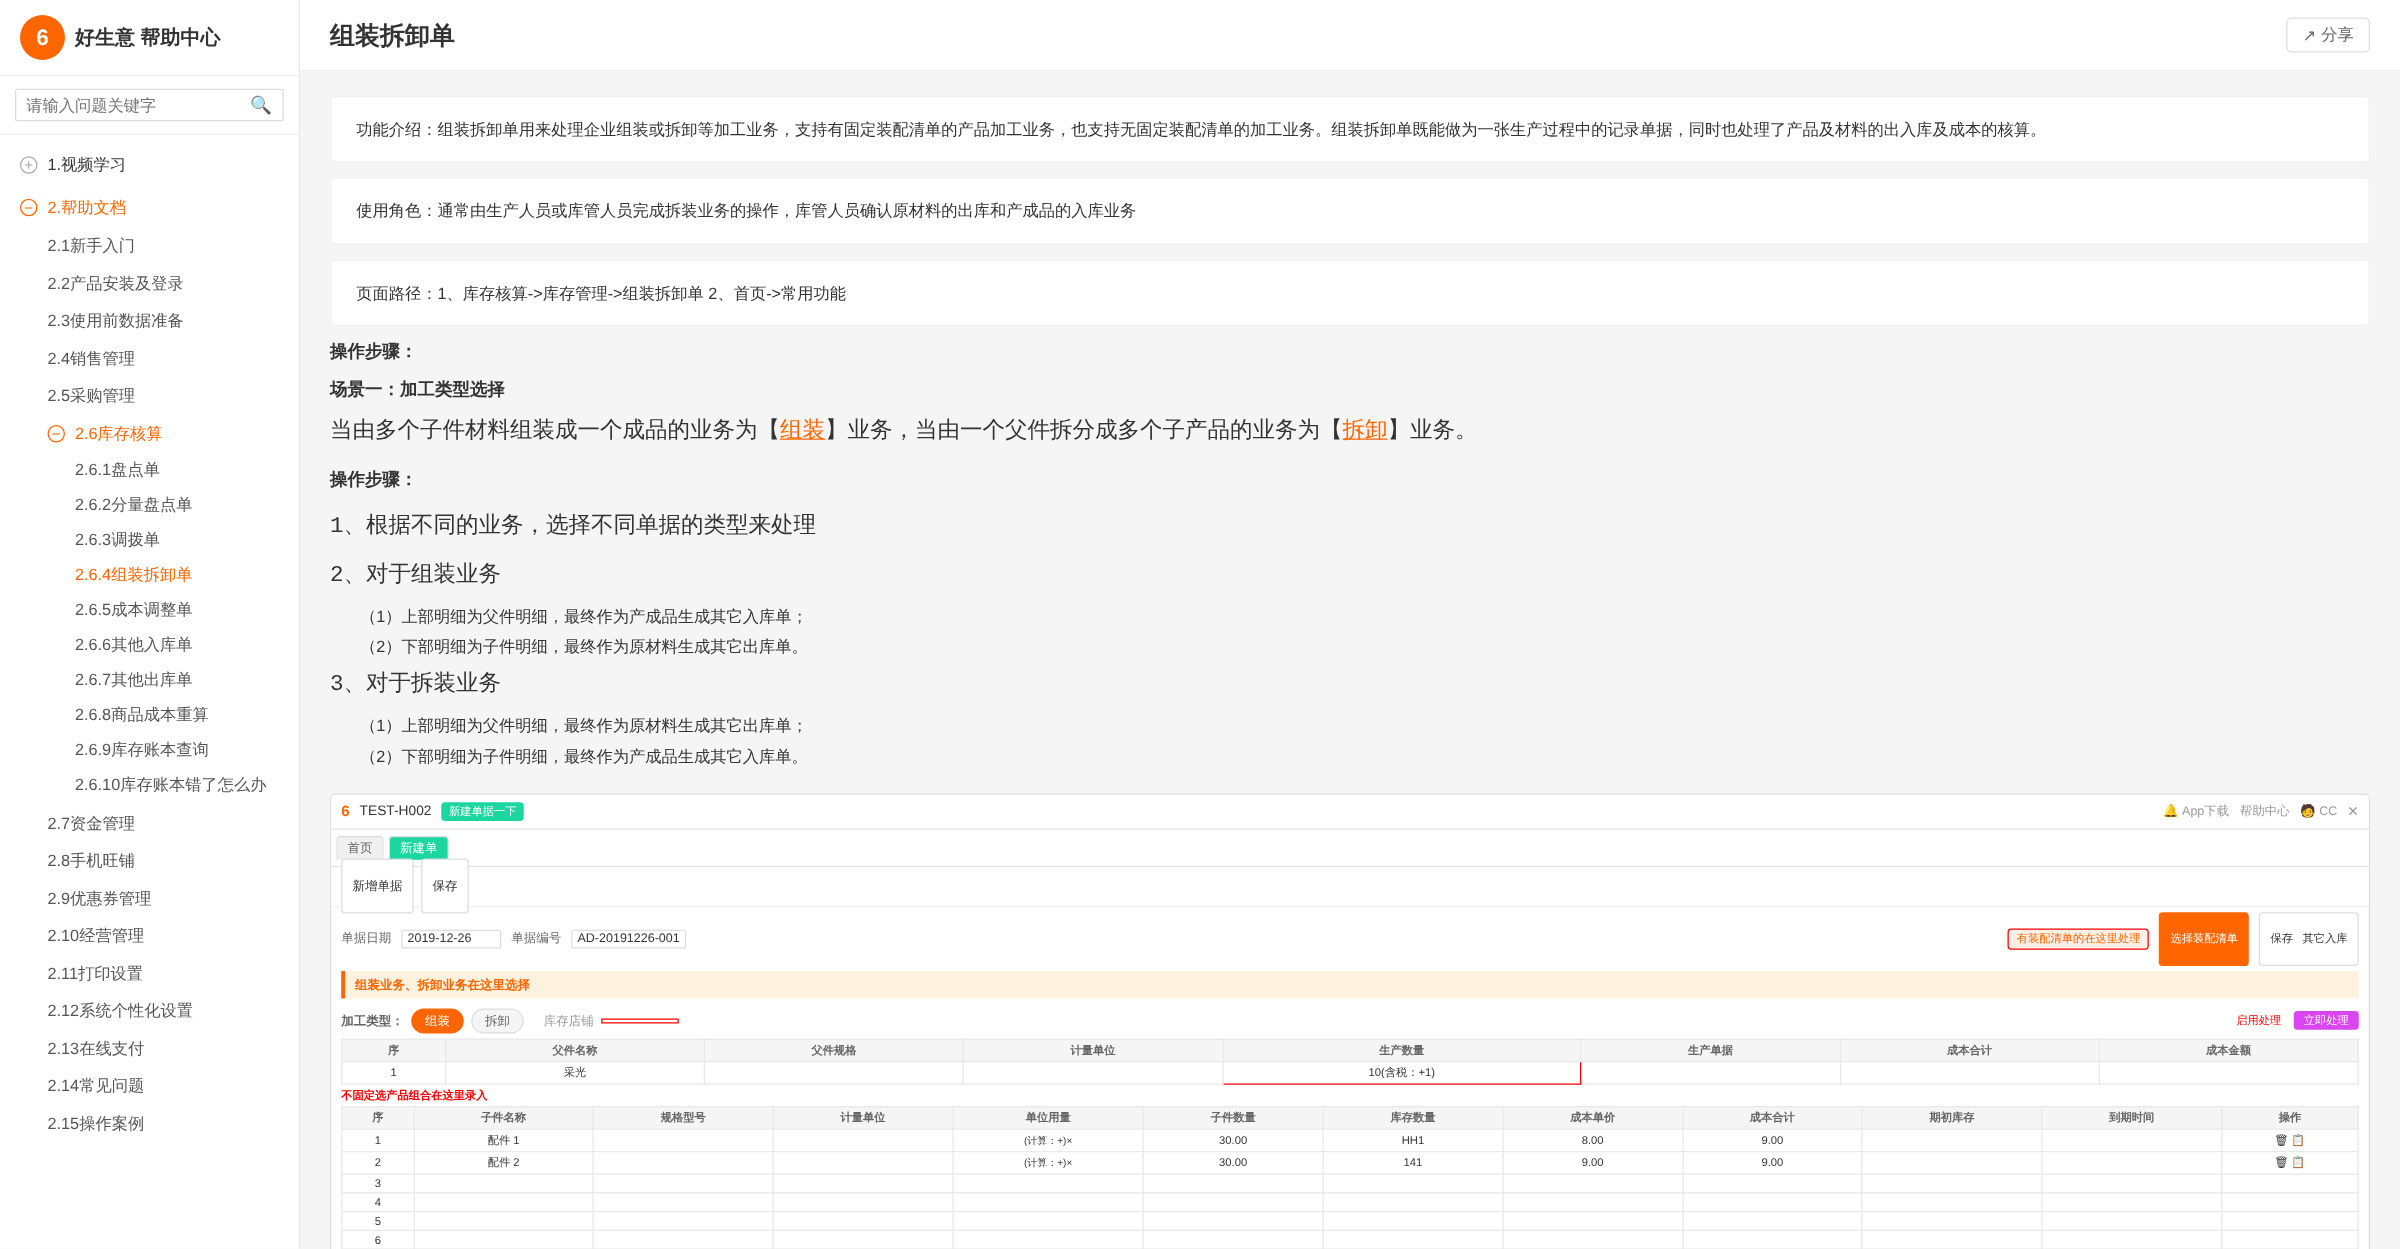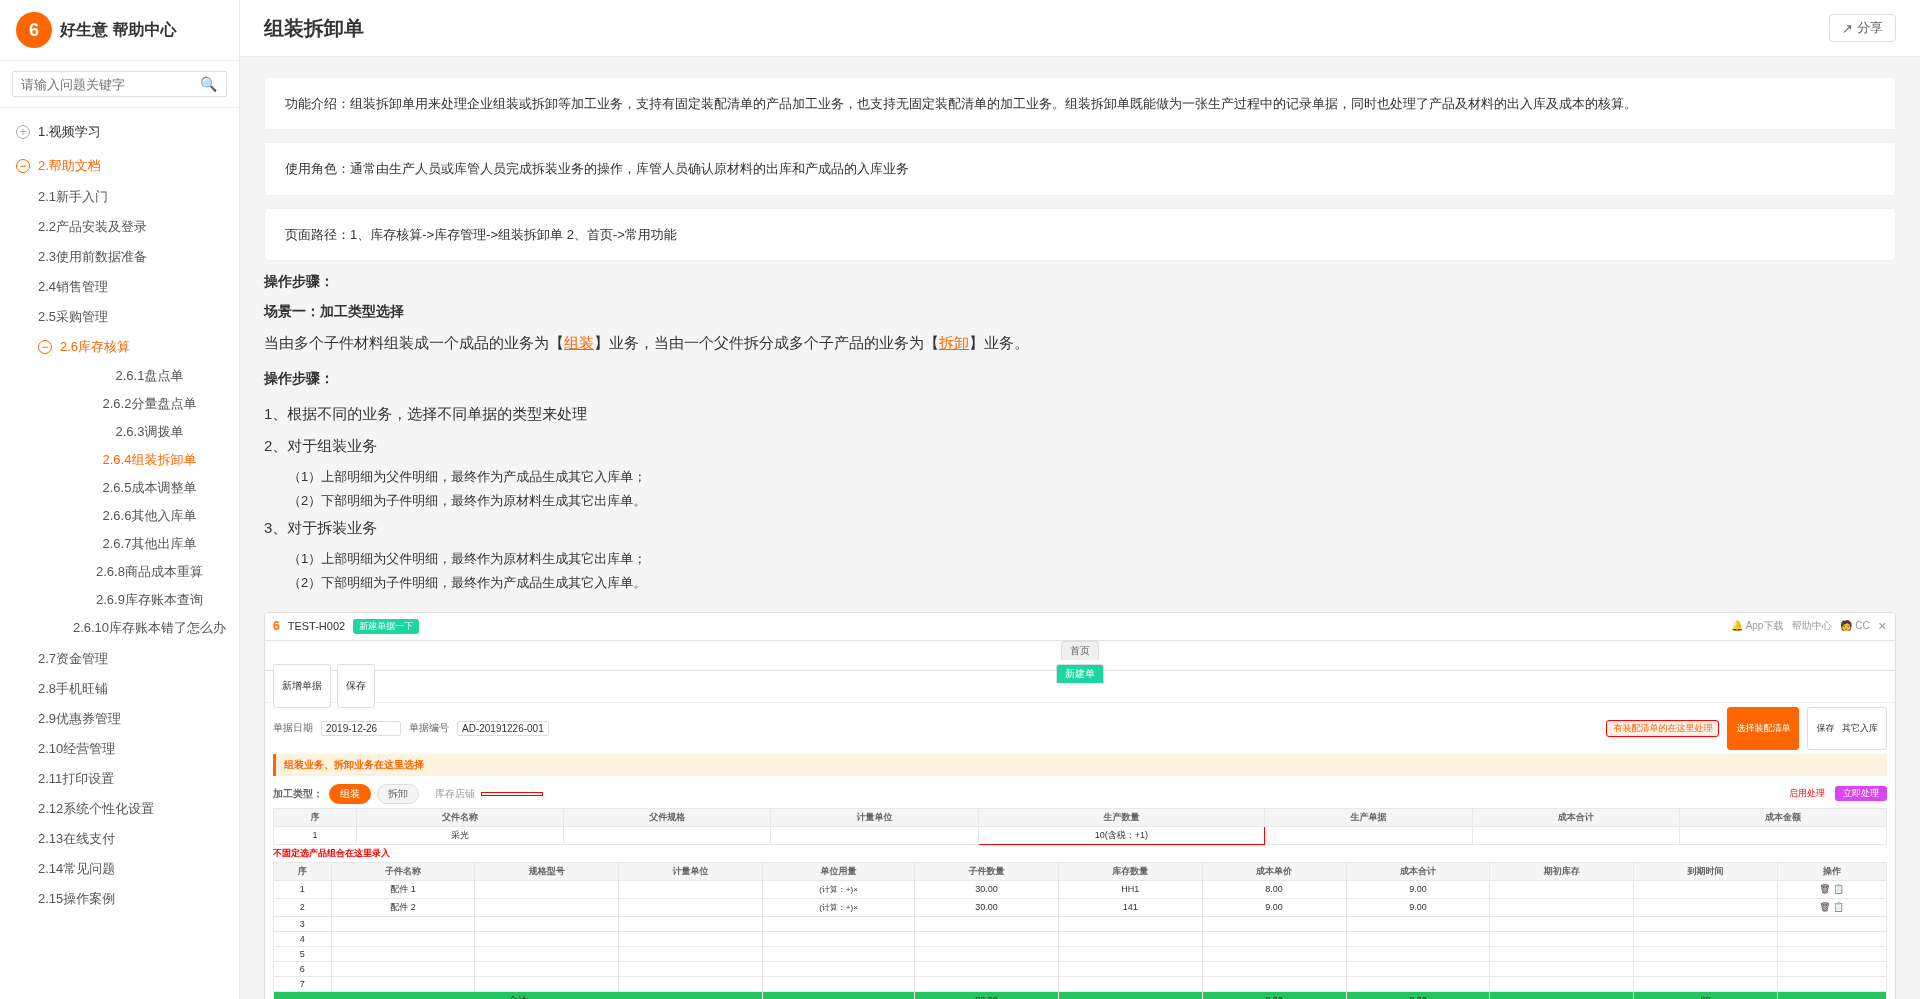--- a/index.html
+++ b/index.html
@@ -161,21 +161,20 @@
       color: #f60;
       flex-shrink: 0;
     }
 
     .nav-sub-section-title.active {
       color: #f60;
     }
 
     .nav-level3 {
       padding-left: 22px;
-      text-align: center;
     }
 
     .nav-level3-item {
       padding: 5px 0;
       font-size: 13px;
       color: #555;
       cursor: pointer;
     }
     .nav-level3-item.active { color: #f60; }
 
@@ -245,24 +244,25 @@
     }
 
     .scenario-heading {
       font-size: 14px;
       font-weight: bold;
       color: #333;
       margin-bottom: 8px;
     }
 
     .step-text {
-      font-size: 15px;
+      font-size: 18px;
       color: #333;
       line-height: 1.9;
       margin-bottom: 4px;
+      font-family: Liberation Mono, monospace;
     }
 
     .sub-step {
       padding-left: 24px;
       font-size: 13px;
       color: #333;
       line-height: 1.9;
     }
 
     
@@ -297,21 +297,20 @@
 
     .app-tab-bar {
       background: #fff;
       height: 30px;
       display: flex;
       align-items: center;
       padding: 0 4px;
       border-bottom: 1px solid #e0e0e0;
       font-size: 10px;
       gap: 4px;
-      flex-direction: column;
     }
 
     .app-tab {
       padding: 2px 8px;
       border-radius: 3px 3px 0 0;
       cursor: pointer;
       background: #f0f0f0;
       color: #666;
       border: 1px solid #ddd;
       border-bottom: none;

